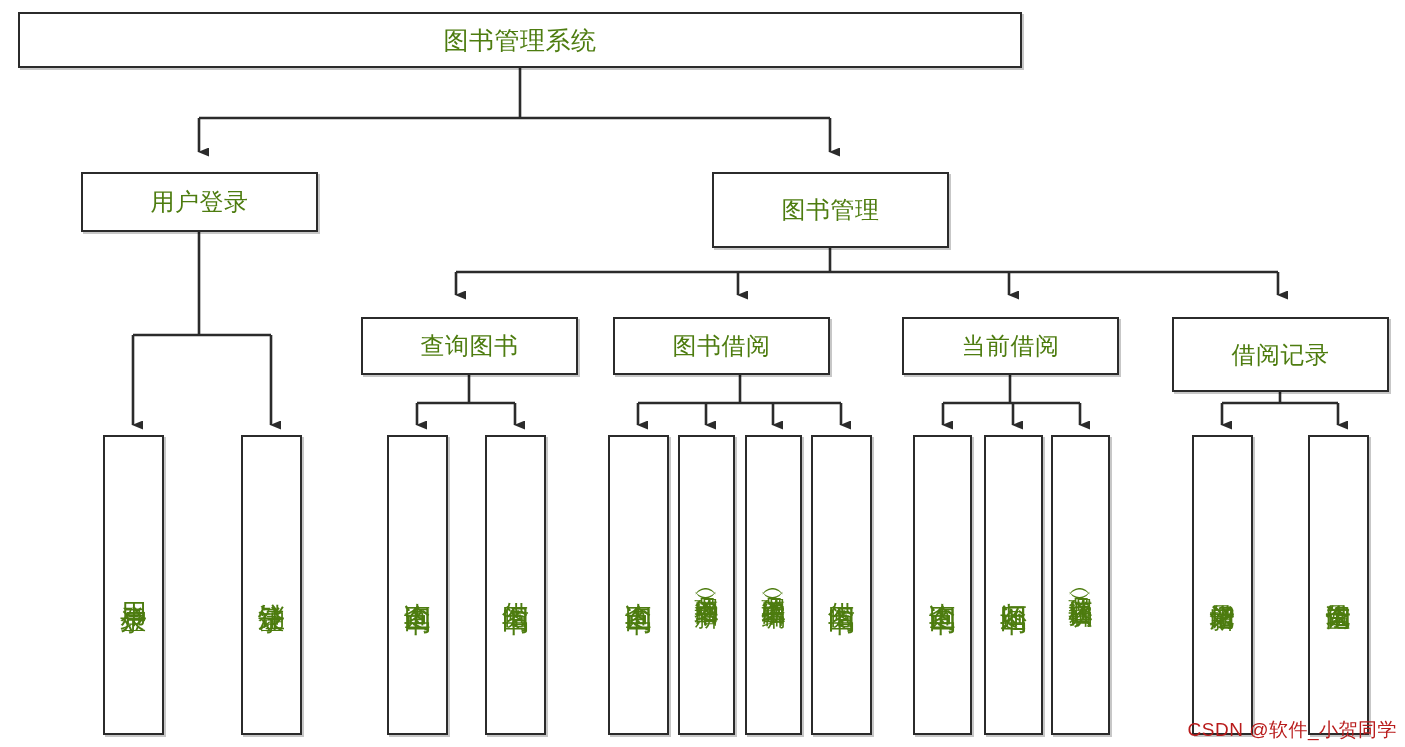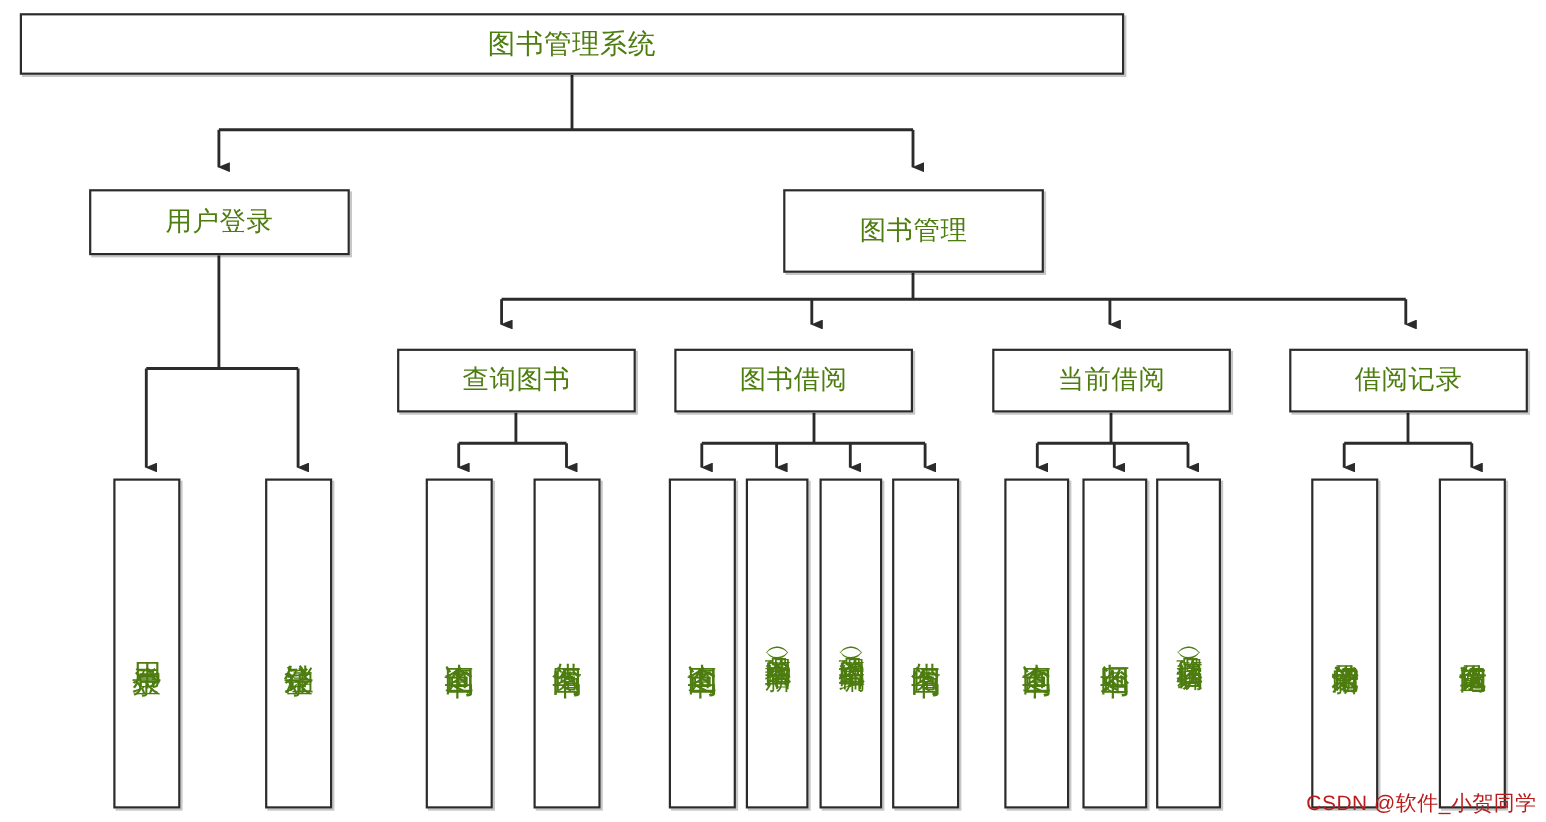--- a/index.html
+++ b/index.html
@@ -153,21 +153,21 @@
 
   <div class="node tier2" style="left:361px; top:317px; width:217px; height:58px;">
     <span class="label">查询图书</span>
   </div>
   <div class="node tier2" style="left:613px; top:317px; width:217px; height:58px;">
     <span class="label">图书借阅</span>
   </div>
   <div class="node tier2" style="left:902px; top:317px; width:217px; height:58px;">
     <span class="label">当前借阅</span>
   </div>
-  <div class="node tier2" style="left:1172px; top:317px; width:217px; height:58px;">
+  <div class="node tier2" style="left:1172px; top:317px; width:217px; height:75px;">
     <span class="label">借阅记录</span>
   </div>
 
   <div class="node leaf" style="left:103px; top:435px; width:61px; height:300px;">
     <span class="label">用户登录</span>
   </div>
   <div class="node leaf" style="left:241px; top:435px; width:61px; height:300px;">
     <span class="label">注销登录</span>
   </div>
 

